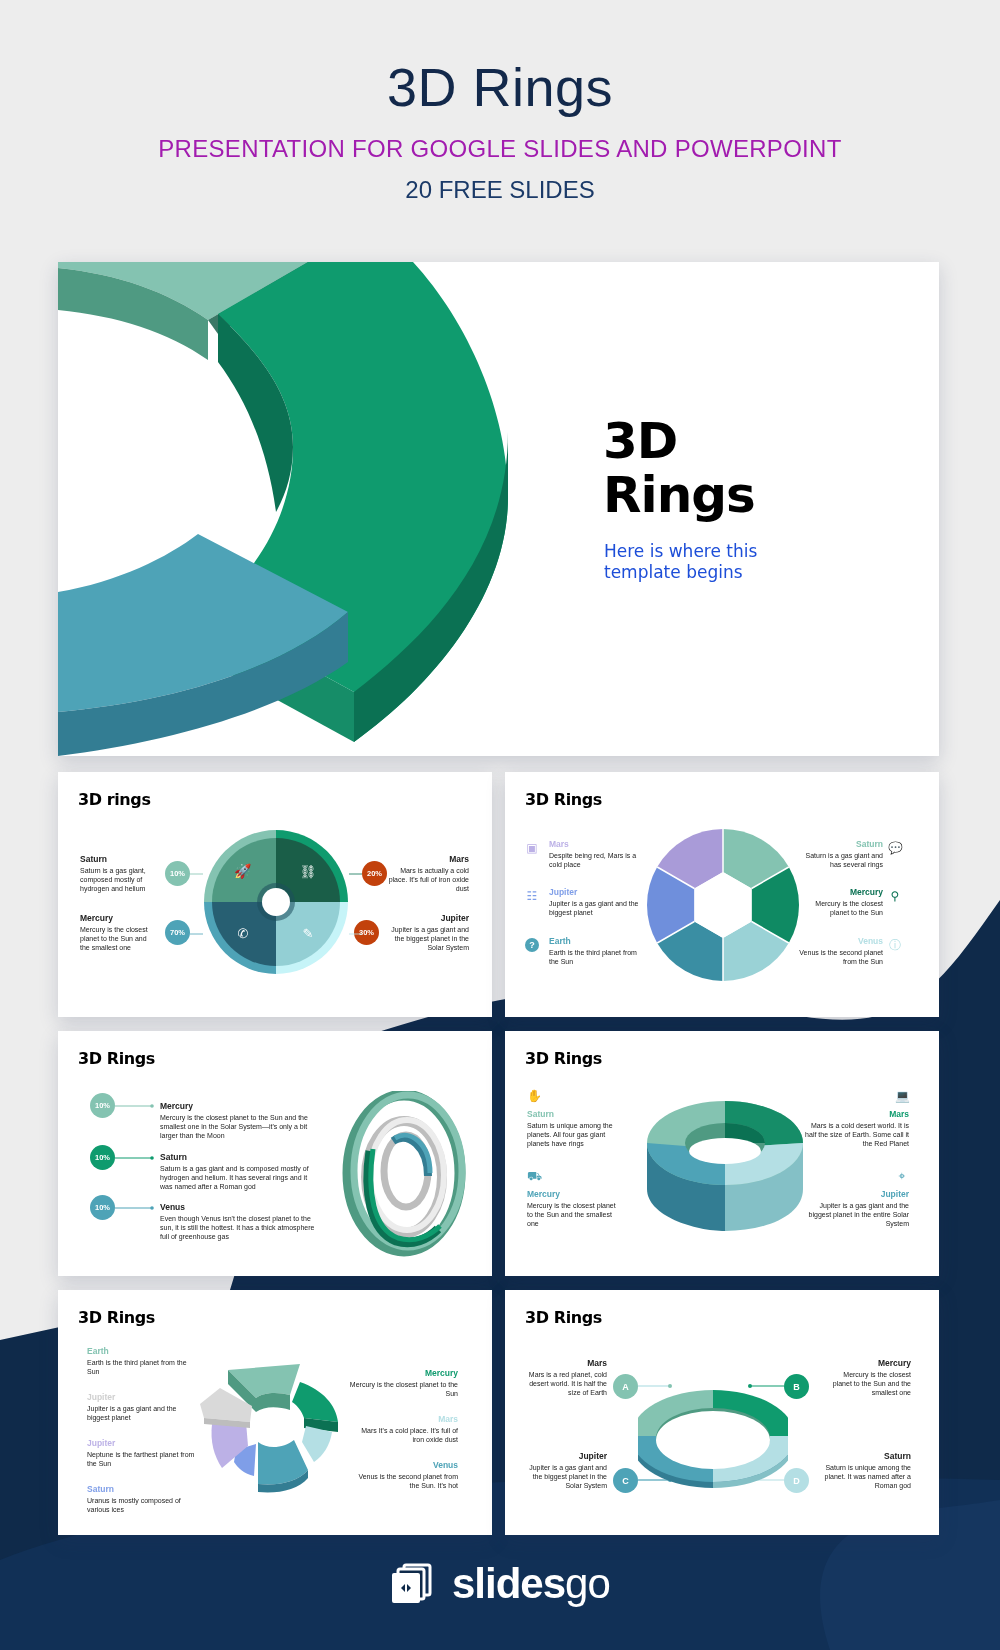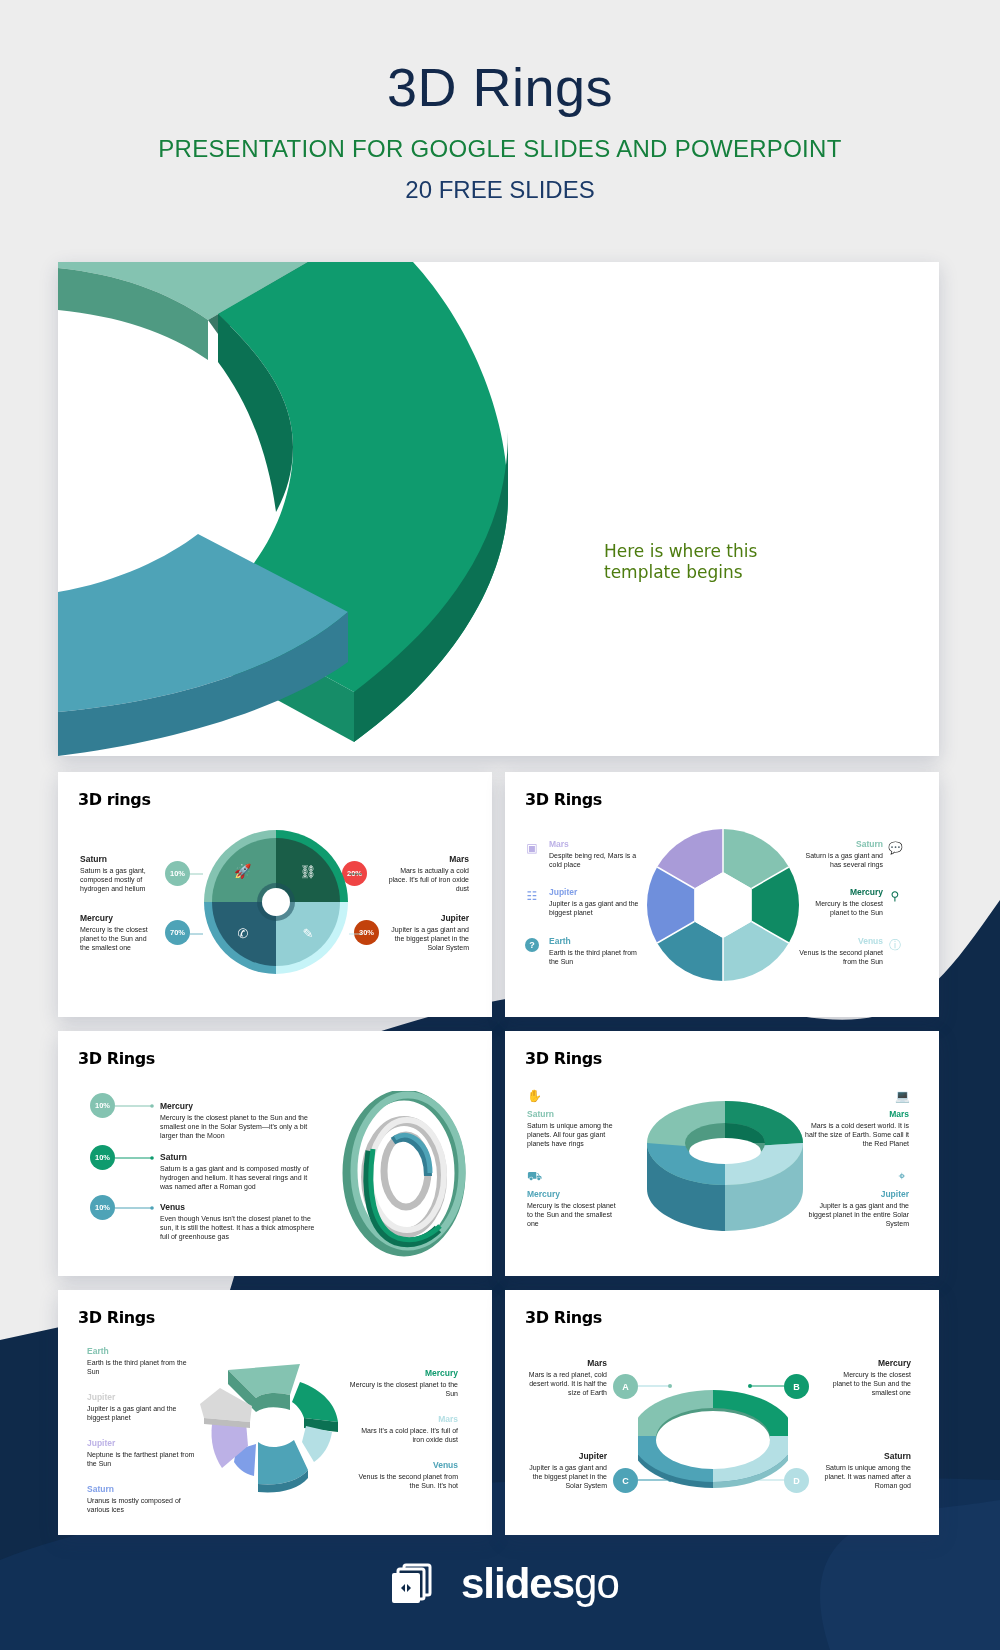--- a/index.html
+++ b/index.html
@@ -1,41 +1,41 @@
 <!DOCTYPE html>
 <html><head>
 <meta charset="utf-8">
 <style>
   * { box-sizing: border-box; margin: 0; padding: 0; }
   html, body { width: 1000px; height: 1650px; overflow: hidden; }
   body { position: relative; background: #ededed; font-family: "Liberation Sans", sans-serif; color: #111; }
   .bg-svg { position: absolute; left: 0; top: 0; width: 1000px; height: 1650px; z-index: 0; }
   .header { position: absolute; left: 0; top: 0; width: 1000px; text-align: center; z-index: 1; color: #13294b; }
   .header .title { position: absolute; top: 56px; width: 100%; font-size: 54px; font-weight: 400; letter-spacing: 0.5px; }
-  .header .sub1 { position: absolute; top: 135px; width: 100%; font-size: 24px; letter-spacing: 0.3px; color: #15803d; }
+  .header .sub1 { position: absolute; top: 135px; width: 100%; font-size: 24px; letter-spacing: 0.3px; color: #a21caf; }
   .header .sub2 { position: absolute; top: 176px; width: 100%; font-size: 24px; color: #1b3a68; }
 
   .slide { position: absolute; background: #fff; z-index: 2; box-shadow: 0 6px 18px rgba(40,50,90,0.18); overflow: hidden; }
   .hero { left: 58px; top: 262px; width: 881px; height: 494px; }
   .hero-svg { position: absolute; left: 0; top: 0; }
   .hero-title { position: absolute; left: 545px; top: 152px; font-family: "DejaVu Sans", sans-serif; font-size: 50px; font-weight: 700; line-height: 54px; color: #000; letter-spacing: -1px; }
-  .hero-sub { position: absolute; left: 546px; top: 279px; font-family: "DejaVu Sans", sans-serif; font-size: 17px; line-height: 21px; color: #4d7c0f; width: 200px; }
+  .hero-sub { position: absolute; left: 546px; top: 279px; font-family: "DejaVu Sans", sans-serif; font-size: 17px; line-height: 21px; color: #1d4ed8; width: 200px; }
 
   .small { width: 434px; height: 245px; }
   .c1 { left: 58px; } .c2 { left: 505px; }
   .r1 { top: 772px; } .r2 { top: 1031px; } .r3 { top: 1290px; }
   .s-title { position: absolute; left: 20px; top: 18px; font-family: "DejaVu Sans", sans-serif; font-weight: 700; font-size: 16px; color: #000; letter-spacing: -0.4px; }
   .blk { position: absolute; font-size: 7px; line-height: 9px; color: #222; }
   .blk .h { font-size: 8.5px; font-weight: 700; line-height: 11px; margin-bottom: 1px; }
   .right { text-align: right; }
   .pct { position: absolute; width: 25px; height: 25px; border-radius: 50%; color: #fff; font-size: 7.5px; font-weight: 700; display: flex; align-items: center; justify-content: center; }
   .ico { position: absolute; width: 14px; height: 14px; font-size: 12px; line-height: 14px; text-align: center; }
   svg.graphic { position: absolute; }
   .logo { position: absolute; left: 390px; top: 1560px; z-index: 2; display: flex; align-items: center; color: #fff; }
-  .logo .word { font-size: 42px; font-weight: 700; letter-spacing: -1px; margin-left: 27px; }
+  .logo .word { font-size: 42px; font-weight: 700; letter-spacing: -1px; margin-left: 18px; }
   .logo .word .go { font-weight: 400; }
 </style>
 </head>
 <body>
 
 <svg class="bg-svg" viewBox="0 0 1000 1650">
   <path d="M1000 900 C 930 1000, 900 1040, 770 1010 C 650 990, 560 960, 300 1060 L 230 1290 L 0 1340 L 0 1650 L 1000 1650 Z" fill="#0f2a4a"></path>
   <path d="M0 1560 C 200 1480, 600 1470, 1000 1480 L 1000 1650 L 0 1650 Z" fill="#123259" opacity="0.8"></path>
   <path d="M830 1650 C 800 1560, 840 1520, 920 1510 C 970 1505, 1000 1500, 1000 1500 L 1000 1650 Z" fill="#15365f"></path>
 </svg>
@@ -54,20 +54,24 @@
     <path d="M150 58 L 250 0 L 270 0 L 160 72 Z" fill="#3a7866"></path>
 
     <path d="M160 52 L 250 0 L 355 0 C 410 60, 450 150, 450 235 C 450 330, 380 420, 296 480 L 296 430 L 150 350 C 210 300, 235 240, 235 185 C 235 135, 205 95, 160 52 Z" fill="#0f9b6e"></path>
     <path d="M160 52 C 205 95, 235 135, 235 185 C 235 210, 228 232, 218 250 C 210 190, 190 140, 160 100 Z" fill="#0b7153"></path>
     <path d="M450 235 C 450 330, 380 420, 296 480 L 296 430 C 372 372, 450 290, 450 170 Z" fill="#0b7153"></path>
     <path d="M150 350 L 296 430 L 296 480 L 150 400 Z" fill="#168d68"></path>
 
     <path d="M0 330 C 60 320, 110 295, 140 272 L 290 350 C 220 410, 110 440, 0 450 Z" fill="#4ea3b7"></path>
     <path d="M0 450 C 110 440, 220 410, 290 350 L 290 400 C 220 450, 110 480, 0 494 Z" fill="#337d93"></path>
   </svg>
+  <div class="hero-title">
+    <div>3D</div>
+    <div>Rings</div>
+  </div>
   <div class="hero-sub">Here is where this template begins</div>
 </div>
 
 <div class="slide small c1 r1">
   <div class="s-title">3D rings</div>
   <div class="blk" style="left:22px;top:82px;width:78px;">
     <div class="h">Saturn</div>
     <div>Saturn is a gas giant, composed mostly of hydrogen and helium</div>
   </div>
   <div class="blk" style="left:22px;top:141px;width:78px;">
@@ -76,21 +80,21 @@
   </div>
   <div class="blk right" style="left:330px;top:82px;width:81px;">
     <div class="h">Mars</div>
     <div>Mars is actually a cold place. It's full of iron oxide dust</div>
   </div>
   <div class="blk right" style="left:330px;top:141px;width:81px;">
     <div class="h">Jupiter</div>
     <div>Jupiter is a gas giant and the biggest planet in the Solar System</div>
   </div>
   <div class="pct" style="left:107px;top:89px;background:#84c3b1;">10%</div>
-  <div class="pct" style="left:284px;top:89px;background:#ef4444;">20%</div>
+  <div class="pct" style="left:304px;top:89px;background:#c2410c;">20%</div>
   <div class="pct" style="left:107px;top:148px;background:#4ea3b7;">70%</div>
   <div class="pct" style="left:296px;top:148px;background:#c2410c;">30%</div>
   <svg class="graphic" style="left:130px;top:54px;" width="176" height="152" viewBox="0 0 176 152">
     <line x1="2" y1="48" x2="15" y2="48" stroke="#84c3b1" stroke-width="0.8"></line>
     <line x1="161" y1="48" x2="174" y2="48" stroke="#0b7153" stroke-width="0.8"></line>
     <line x1="2" y1="108" x2="15" y2="108" stroke="#4ea3b7" stroke-width="0.8"></line>
     <line x1="161" y1="108" x2="174" y2="108" stroke="#b4dfe4" stroke-width="0.8"></line>
     <path d="M88 76 L 88 4 A 72 72 0 0 0 16 76 Z" fill="#84c3b1"></path>
     <path d="M88 76 L 88 12 A 64 64 0 0 0 24 76 Z" fill="#4f9a82"></path>
     <path d="M88 76 L 160 76 A 72 72 0 0 0 88 4 Z" fill="#0f9b6e"></path>

